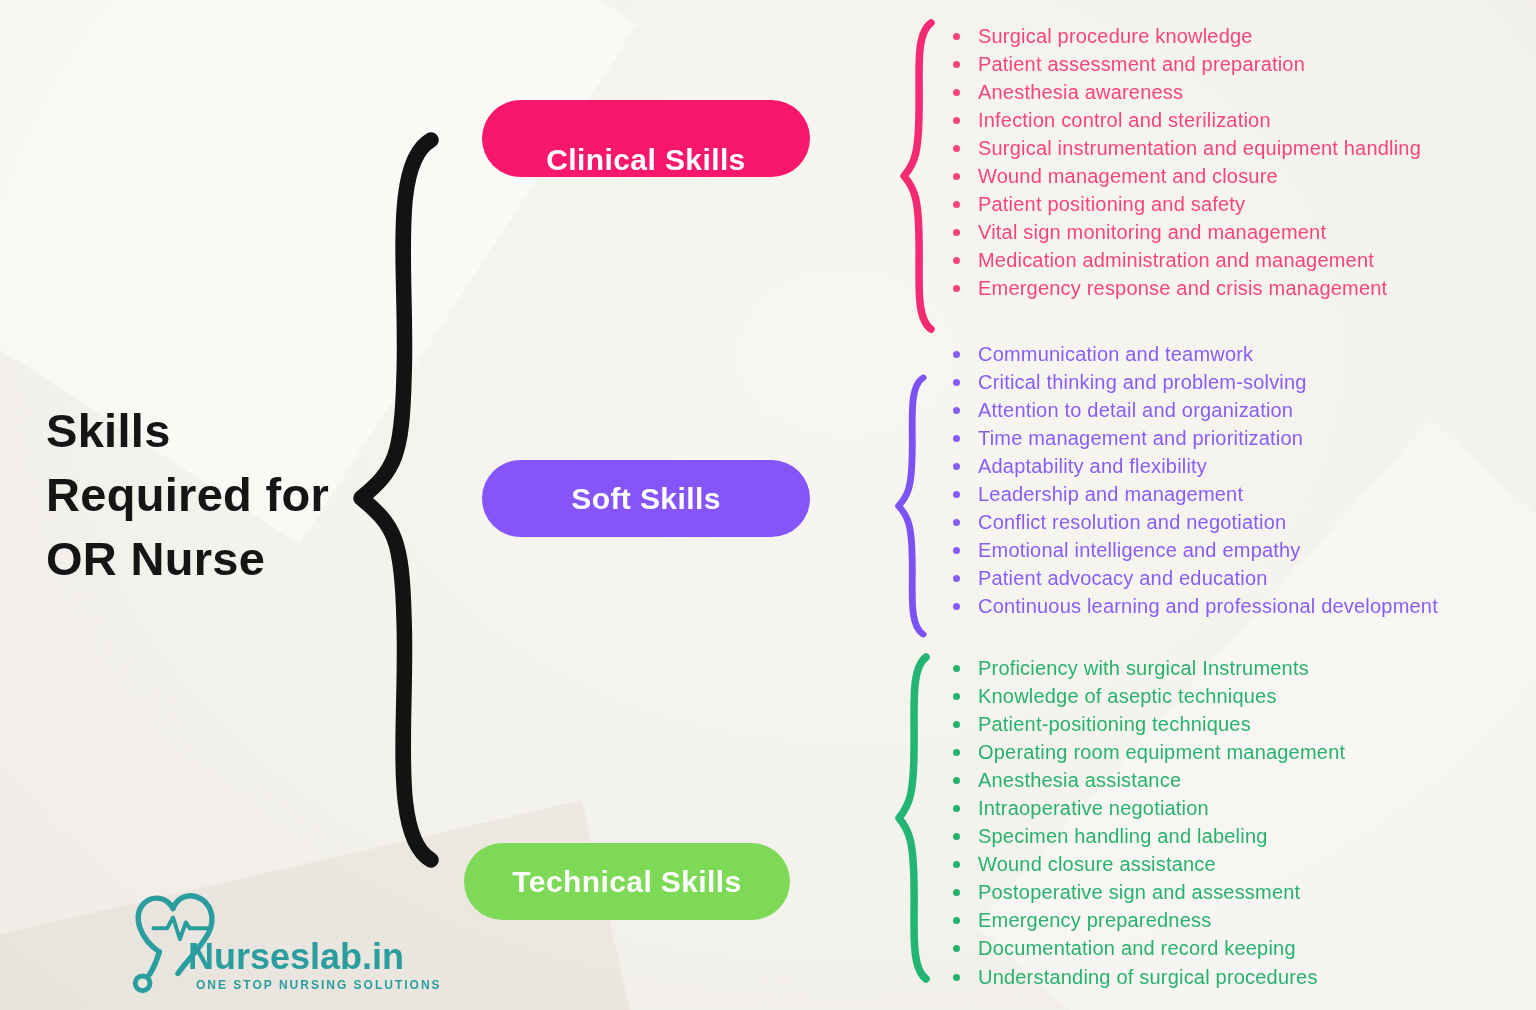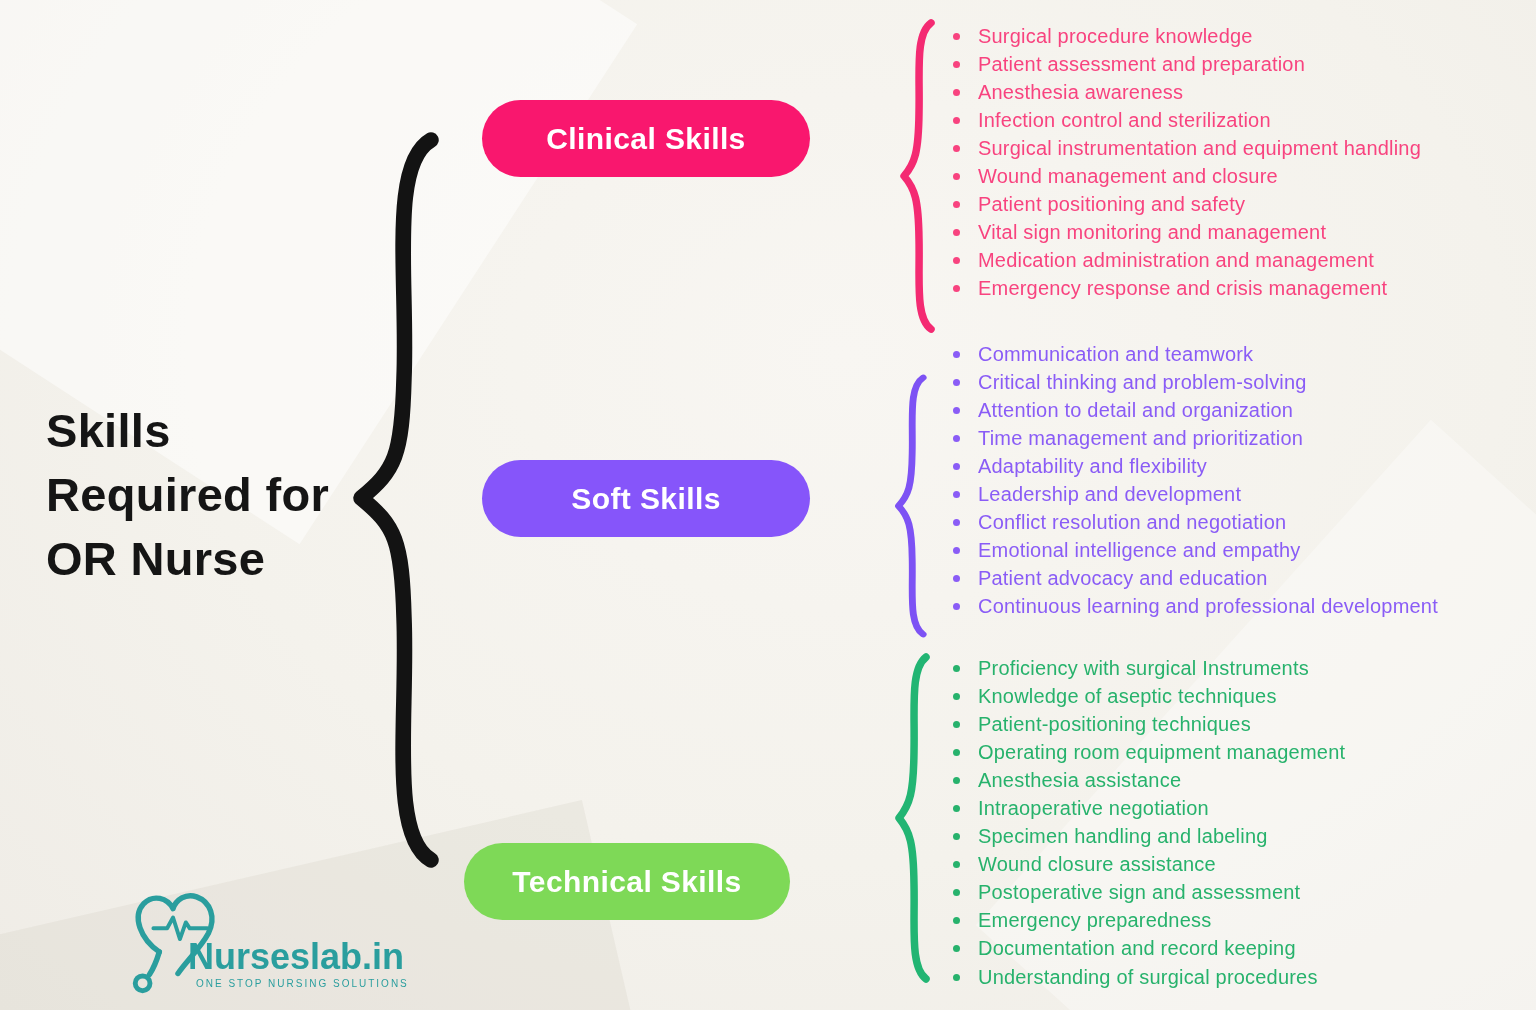--- a/index.html
+++ b/index.html
@@ -43,21 +43,21 @@
     content:"";position:absolute;left:7px;top:50%;margin-top:-3.5px;
     width:7px;height:7px;border-radius:50%;background:currentColor;
   }
   .list-clinical{top:22px;}
   .list-soft{top:340px;}
   .list-technical{top:654px;}
 
   .logo{position:absolute;left:128px;top:890px;width:340px;height:118px;}
   .logo-icon{position:absolute;left:0;top:2;width:96px;height:110px;}
   .logo-name{position:absolute;left:60px;top:46px;font-size:36px;font-weight:700;white-space:nowrap;}
-  .logo-tagline{position:absolute;left:68px;top:88px;font-size:10px;font-weight:400;letter-spacing:2px;white-space:nowrap;text-align:center;}
+  .logo-tagline{position:absolute;left:68px;top:88px;font-size:12px;font-weight:700;letter-spacing:2px;white-space:nowrap;text-align:center;}
 </style>
 </head>
 <body>
 
 <div class="canvas">
   <div class="tex tex-a"></div>
   <div class="tex tex-b"></div>
   <div class="tex tex-c"></div>
 
   <div class="title">
@@ -65,21 +65,21 @@
     <div>Required for</div>
     <div>OR Nurse</div>
   </div>
 
   <div class="brace" style="left:345px;top:130px;width:120px;height:740px;">
     <svg viewBox="0 0 120 740" preserveAspectRatio="none">
       <path d="M 86 10 C 44 34, 63 150, 59 248 C 57 326, 50 340, 16 368 C 50 396, 57 410, 59 488 C 63 586, 44 706, 86 730" fill="none" stroke-width="15.5" stroke-linecap="round" stroke-linejoin="round" stroke="#131313"></path>
     </svg>
   </div>
 
-  <div class="pill pill-clinical" style="background: rgb(249, 23, 110);">
+  <div class="pill pill-clinical" style="background: rgb(249, 23, 110); align-items: flex-end;">
     <span>Clinical Skills</span>
   </div>
   <div class="pill pill-soft" style="background: rgb(134, 85, 250);">
     <span>Soft Skills</span>
   </div>
   <div class="pill pill-technical" style="background: rgb(126, 217, 87);">
     <span>Technical Skills</span>
   </div>
 
   <div class="brace" style="left:898px;top:16px;width:46px;height:320px;">
@@ -109,21 +109,21 @@
       <li>Vital sign monitoring and management</li>
       <li>Medication administration and management</li>
       <li>Emergency response and crisis management</li>
     </ul>
   <ul class="skill-list list-soft" style="color: rgb(138, 92, 246);">
       <li>Communication and teamwork</li>
       <li>Critical thinking and problem-solving</li>
       <li>Attention to detail and organization</li>
       <li>Time management and prioritization</li>
       <li>Adaptability and flexibility</li>
-      <li>Leadership and development</li>
+      <li>Leadership and management</li>
       <li>Conflict resolution and negotiation</li>
       <li>Emotional intelligence and empathy</li>
       <li>Patient advocacy and education</li>
       <li>Continuous learning and professional development</li>
     </ul>
   <ul class="skill-list list-technical" style="color: rgb(39, 178, 108);">
       <li>Proficiency with surgical Instruments</li>
       <li>Knowledge of aseptic techniques</li>
       <li>Patient-positioning techniques</li>
       <li>Operating room equipment management</li>

